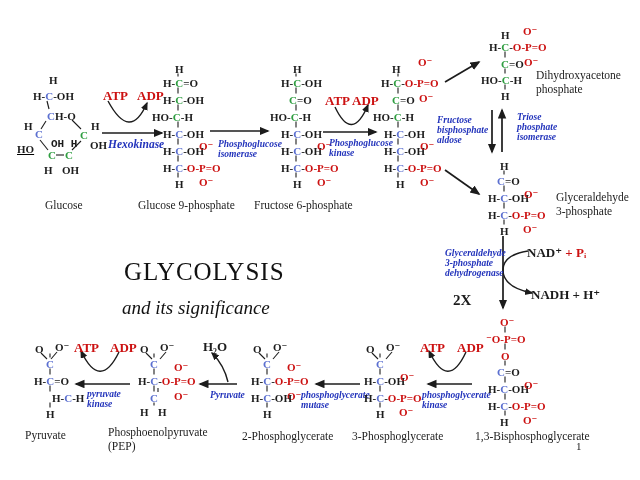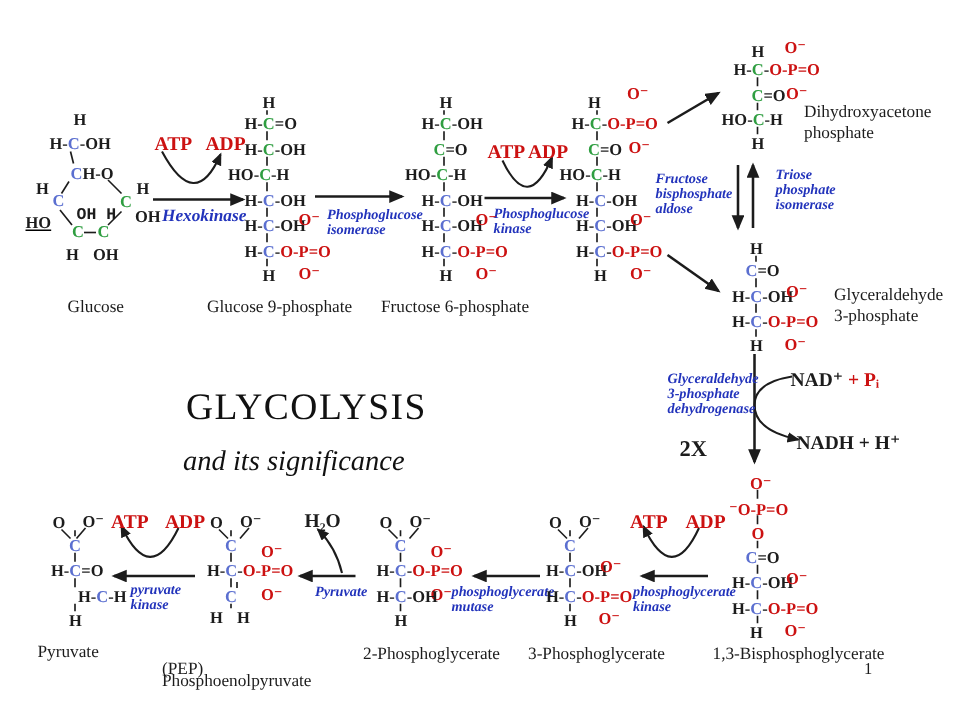--- a/index.html
+++ b/index.html
@@ -122,21 +122,21 @@
   <div id="subtitle">and its significance</div>
   <div id="pagenum" class="pg">1</div>
 <div class="t lbl" style="left: 45px; top: 199px;"><span style="color: rgb(28, 28, 28);">Glucose</span></div>
     <div class="t lbl" style="left: 138px; top: 199px;"><span style="color: rgb(28, 28, 28);">Glucose 9-phosphate</span></div>
     <div class="t lbl" style="left: 254px; top: 199px;"><span style="color: rgb(28, 28, 28);">Fructose 6-phosphate</span></div>
     <div class="t lbl" style="left: 536px; top: 69px;"><span style="color: rgb(28, 28, 28);">Dihydroxyacetone</span></div>
     <div class="t lbl" style="left: 536px; top: 83px;"><span style="color: rgb(28, 28, 28);">phosphate</span></div>
     <div class="t lbl" style="left: 556px; top: 191px;"><span style="color: rgb(28, 28, 28);">Glyceraldehyde</span></div>
     <div class="t lbl" style="left: 556px; top: 205px;"><span style="color: rgb(28, 28, 28);">3-phosphate</span></div>
     <div class="t lbl" style="left: 25px; top: 429px;"><span style="color: rgb(28, 28, 28);">Pyruvate</span></div>
-    <div class="t lbl" style="left: 108px; top: 426px; margin-top: 22px;"><span style="color: rgb(28, 28, 28);">Phosphoenolpyruvate</span></div>
+    <div class="t lbl" style="left: 108px; top: 426px;"><span style="color: rgb(28, 28, 28);">Phosphoenolpyruvate</span></div>
     <div class="t lbl" style="left: 108px; top: 440px;"><span style="color: rgb(28, 28, 28);">(PEP)</span></div>
     <div class="t lbl" style="left: 242px; top: 430px;"><span style="color: rgb(28, 28, 28);">2-Phosphoglycerate</span></div>
     <div class="t lbl" style="left: 352px; top: 430px;"><span style="color: rgb(28, 28, 28);">3-Phosphoglycerate</span></div>
     <div class="t lbl" style="left: 475px; top: 430px;"><span style="color: rgb(28, 28, 28);">1,3-Bisphosphoglycerate</span></div>
     <div class="t cof" style="left: 103px; top: 88px;"><span style="color: rgb(204, 17, 17);">ATP</span></div>
     <div class="t cof" style="left: 137px; top: 88px;"><span style="color: rgb(204, 17, 17);">ADP</span></div>
     <div class="t cof" style="left: 325px; top: 93px;"><span style="color: rgb(204, 17, 17);">ATP</span></div>
     <div class="t cof" style="left: 352px; top: 93px;"><span style="color: rgb(204, 17, 17);">ADP</span></div>
     <div class="t cof" style="left: 420px; top: 340px;"><span style="color: rgb(204, 17, 17);">ATP</span></div>
     <div class="t cof" style="left: 457px; top: 340px;"><span style="color: rgb(204, 17, 17);">ADP</span></div>

